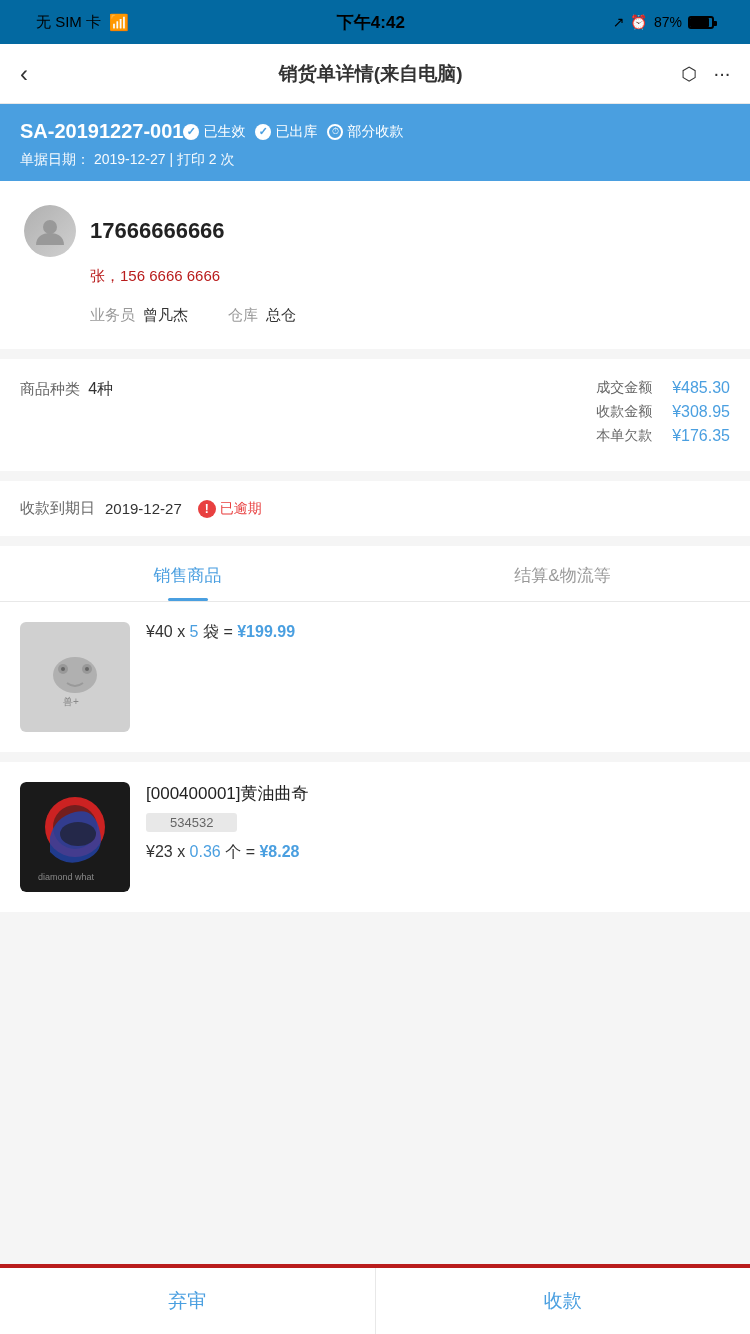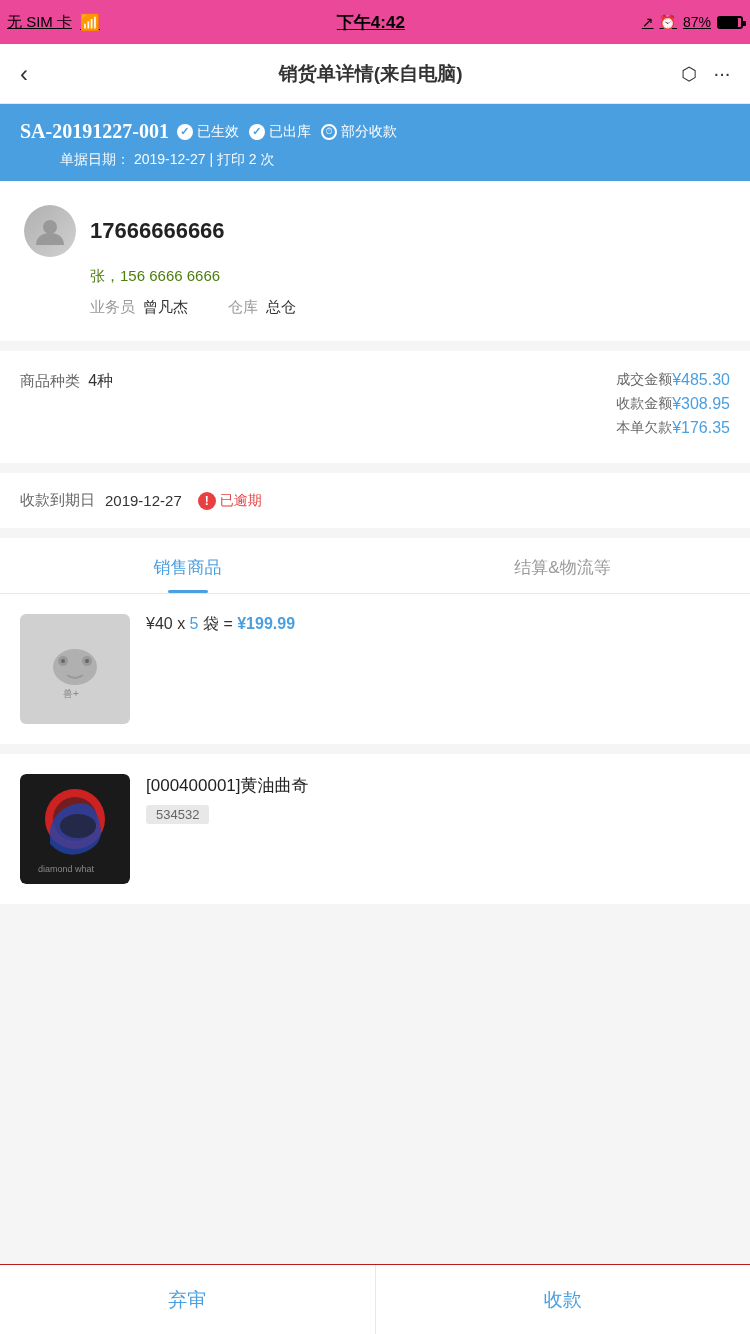--- a/index.html
+++ b/index.html
@@ -8,28 +8,27 @@
       font-family: -apple-system, "PingFang SC", "Helvetica Neue", Arial, sans-serif;
       background: #f5f5f5;
       width: 750px;
       min-height: 1334px;
       overflow-x: hidden;
     }
 
     
     .status-bar {
       height: 44px;
-      background: #ec4899;
+      background: #0369a1;
       display: flex;
       align-items: center;
       justify-content: space-between;
-      padding: 0 7px;
+      padding: 0 36px;
       font-size: 15px;
       font-weight: 500;
-      text-decoration: underline;
     }
     .status-left { display: flex; align-items: center; gap: 8px; }
     .status-center { font-size: 17px; font-weight: 600; }
     .status-right { display: flex; align-items: center; gap: 6px; font-size: 14px; }
     .battery-icon {
       display: inline-block;
       width: 26px; height: 13px;
       border: 2px solid #000;
       border-radius: 3px;
       position: relative;
@@ -84,23 +83,22 @@
     }
 
     
     .header-banner {
       background: #4a9fe0;
       padding: 16px 20px 12px;
     }
     .order-id-row {
       display: flex;
       align-items: center;
-      gap: 8px;
+      gap: 0;
       margin-bottom: 8px;
-      font-family: Liberation Serif, serif;
     }
     .order-id {
       color: #fff;
       font-size: 20px;
       font-weight: 700;
     }
     .status-badges {
       display: flex;
       gap: 10px;
       align-items: flex-start;
@@ -128,21 +126,20 @@
       width: 16px; height: 16px;
       border: 2px solid #fff;
       border-radius: 50%;
       display: flex; align-items: center; justify-content: center;
       font-size: 9px;
       color: #fff;
     }
     .date-row {
       color: rgba(255,255,255,0.95);
       font-size: 14px;
-      margin-left: 40px;
     }
 
     
     .customer-section {
       background: #fff;
       padding: 24px;
       margin-top: 0;
     }
     .customer-row {
       display: flex;
@@ -162,24 +159,24 @@
       background: linear-gradient(135deg, #b0b0b0, #d0d0d0);
       border-radius: 50%;
       display: flex; align-items: center; justify-content: center;
     }
     .customer-name {
       font-size: 22px;
       font-weight: 600;
       color: #222;
     }
     .customer-detail {
-      color: #4d7c0f;
+      color: #b91c1c;
       font-size: 15px;
       margin-left: 66px;
-      margin-bottom: 12px;
+      margin-bottom: 20px;
     }
     .info-row {
       display: flex;
       align-items: center;
       margin-left: 66px;
       font-size: 15px;
       color: #666;
       gap: 40px;
     }
     .info-item { display: flex; align-items: center; gap: 8px; font-family: Liberation Mono, monospace; }
@@ -195,20 +192,21 @@
       align-items: flex-start;
       justify-content: space-between;
     }
     .stats-left { font-size: 15px; color: #666; }
     .stats-left .type-count { color: #333; font-size: 16px; margin-left: 4px; }
     .stats-right { text-align: right; }
     .stat-row {
       display: flex;
       justify-content: space-between;
       align-items: center;
+      gap: 20px;
       margin-bottom: 6px;
     }
     .stat-label { font-size: 14px; color: #666; }
     .stat-value { font-size: 16px; color: #4a9fe0; font-weight: 500; }
 
     
     .due-section {
       background: #fff;
       padding: 18px 20px;
       margin-top: 10px;
@@ -304,40 +302,40 @@
       font-size: 17px;
       color: #222;
       font-weight: 500;
       margin-bottom: 8px;
     }
     .product-tag {
       display: inline-block;
       background: #e8e8e8;
       color: #666;
       font-size: 13px;
-      padding: 2px 10px;
+      padding: 2px 24px;
       border-radius: 3px;
       margin-bottom: 10px;
     }
     .product-price-row {
       font-size: 16px;
       color: #333;
     }
     .price-highlight { color: #4a9fe0; }
     .price-total { color: #4a9fe0; font-weight: 600; }
 
     
     .bottom-bar {
       position: fixed;
       bottom: 0;
       left: 0;
       width: 750px;
       height: 70px;
       background: #fff;
-      border-top: 1px solid #b91c1c;
+      border-top: 4px solid #b91c1c;
       display: flex;
       align-items: center;
     }
     .bottom-btn {
       flex: 1;
       height: 100%;
       display: flex;
       align-items: center;
       justify-content: center;
       font-size: 19px;
@@ -511,20 +509,28 @@
           <circle cx="55" cy="45" r="22" fill="#1a1a1a" opacity="0.5"></circle>
           <path d="M30 55 Q35 35 55 30 Q75 25 80 50 Q85 70 65 78 Q45 86 30 70 Z" fill="#2244aa" opacity="0.8"></path>
           <ellipse cx="58" cy="52" rx="18" ry="12" fill="#1a1a1a" opacity="0.6"></ellipse>
           <text x="18" y="98" font-size="9" fill="#888" font-family="sans-serif">diamond what</text>
         </svg>
       </div>
     </div>
     <div class="product-info">
       <div class="product-name">[000400001]黄油曲奇</div>
       <div class="product-tag">534532</div>
+      <div class="product-price-row">
+        <span>¥23</span>
+        <span> x </span>
+        <span class="price-highlight">0.36</span>
+        <span>个</span>
+        <span> = </span>
+        <span class="price-total">¥8.28</span>
+      </div>
     </div>
   </div>
 </div>
 
 <div class="bottom-spacer"></div>
 
 <div class="bottom-bar">
   <div class="bottom-btn">
     <span>弃审</span>
   </div>

